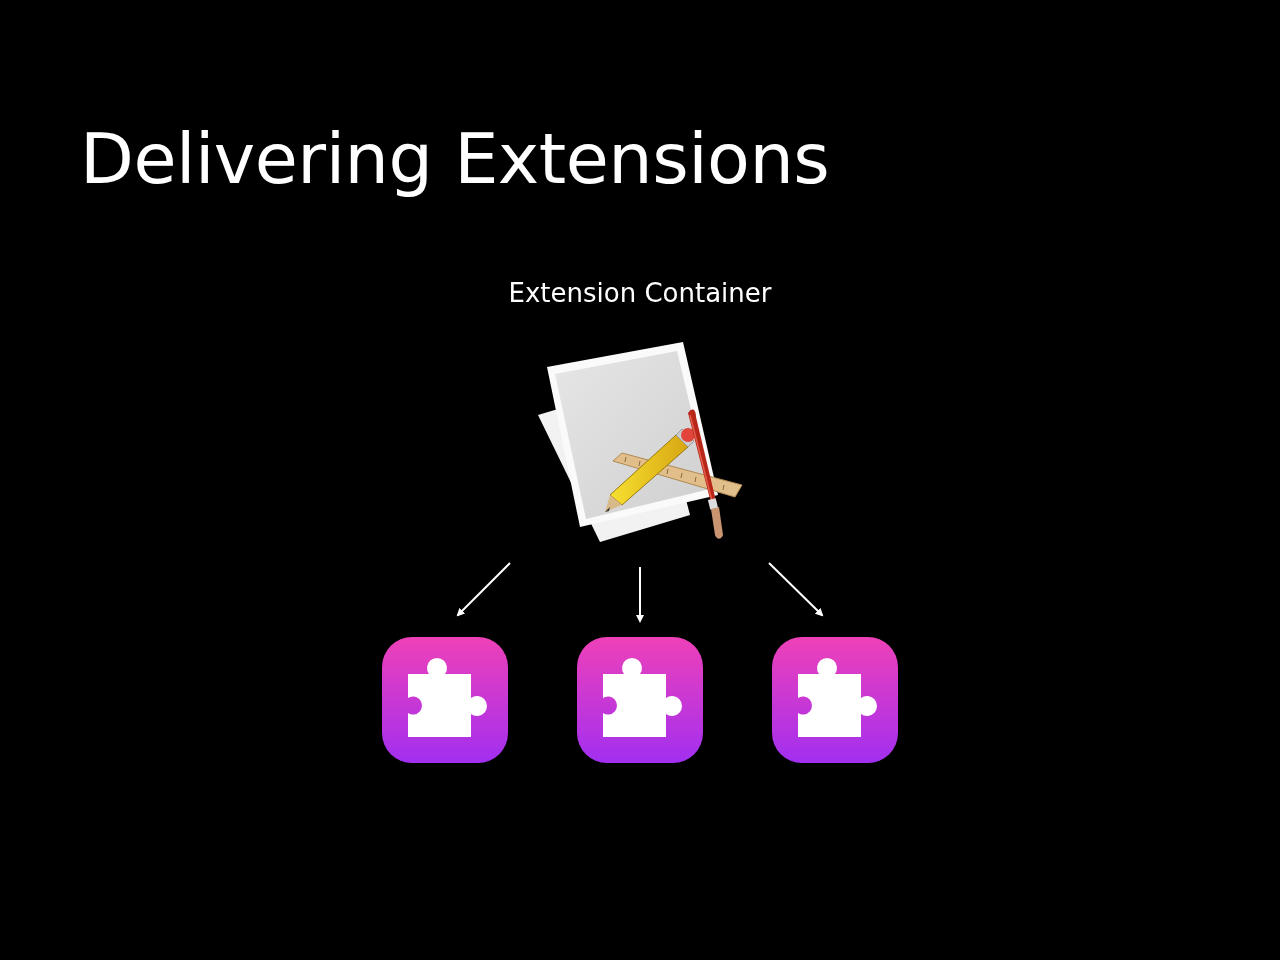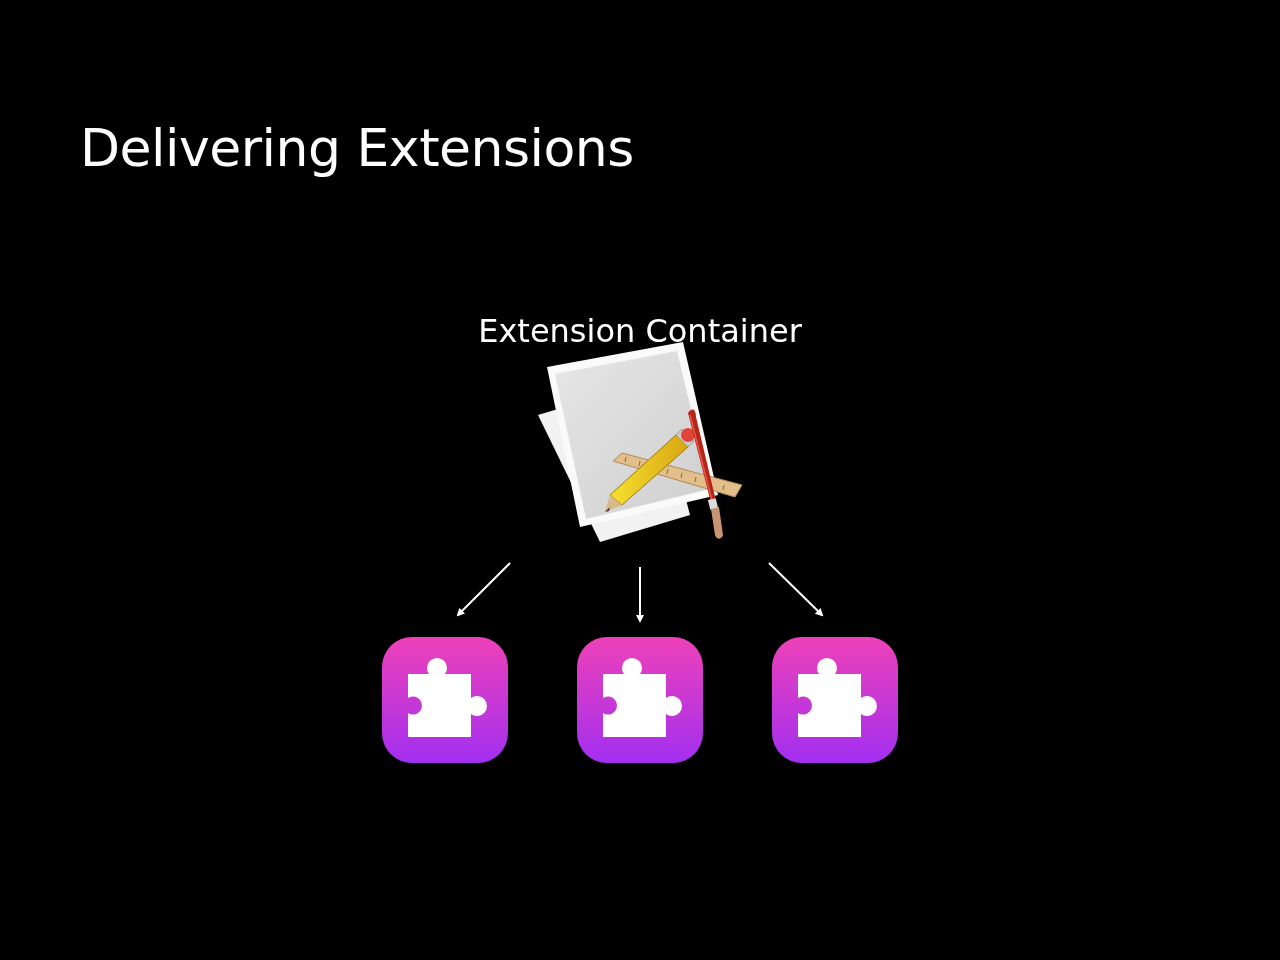--- a/index.html
+++ b/index.html
@@ -1,18 +1,18 @@
 <!DOCTYPE html>
 <html><head>
 <meta charset="utf-8">
 <style>
   html, body { margin:0; padding:0; background:#000; }
   body { width:1280px; height:960px; position:relative; overflow:hidden; font-family:"DejaVu Sans", "Liberation Sans", sans-serif; color:#fff; }
-  .title { position:absolute; left:80px; top:118px; font-size:52px; font-weight:400; letter-spacing:-0.5px; color:#fff; white-space:nowrap; }
-  .container-label { position:absolute; left:0; width:1280px; top:278px; text-align:center; font-size:32px; color:#fff;margin-top:34px; }
+  .title { position:absolute; left:80px; top:118px; font-size:70px; font-weight:400; letter-spacing:-0.5px; color:#fff; white-space:nowrap; }
+  .container-label { position:absolute; left:0; width:1280px; top:278px; text-align:center; font-size:26px; color:#fff; }
   .container-icon { position:absolute; left:530px; top:335px; width:230px; height:215px; }
   .arrows { position:absolute; left:0; top:0; width:1280px; height:960px; pointer-events:none; }
   .ext { position:absolute; top:637px; width:126px; height:126px; border-radius:30px; background:linear-gradient(#ee41b8, #a22ff0); }
   .ext svg { position:absolute; left:0; top:0; width:126px; height:126px; }
 </style>
 </head>
 <body>
 
 <div class="title">Delivering Extensions</div>
 <div class="container-label">Extension Container</div>

